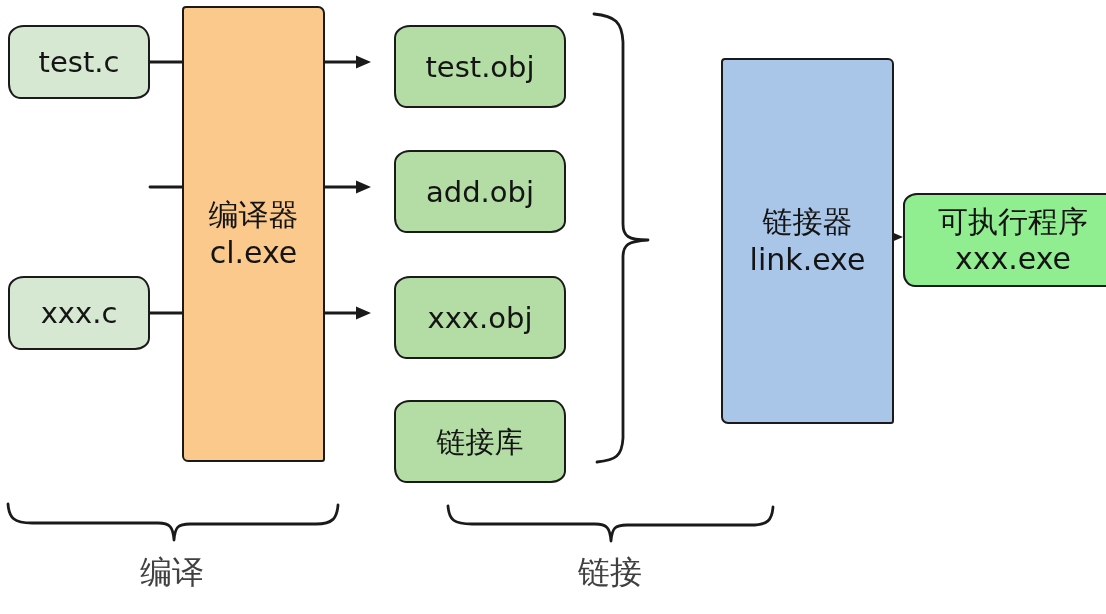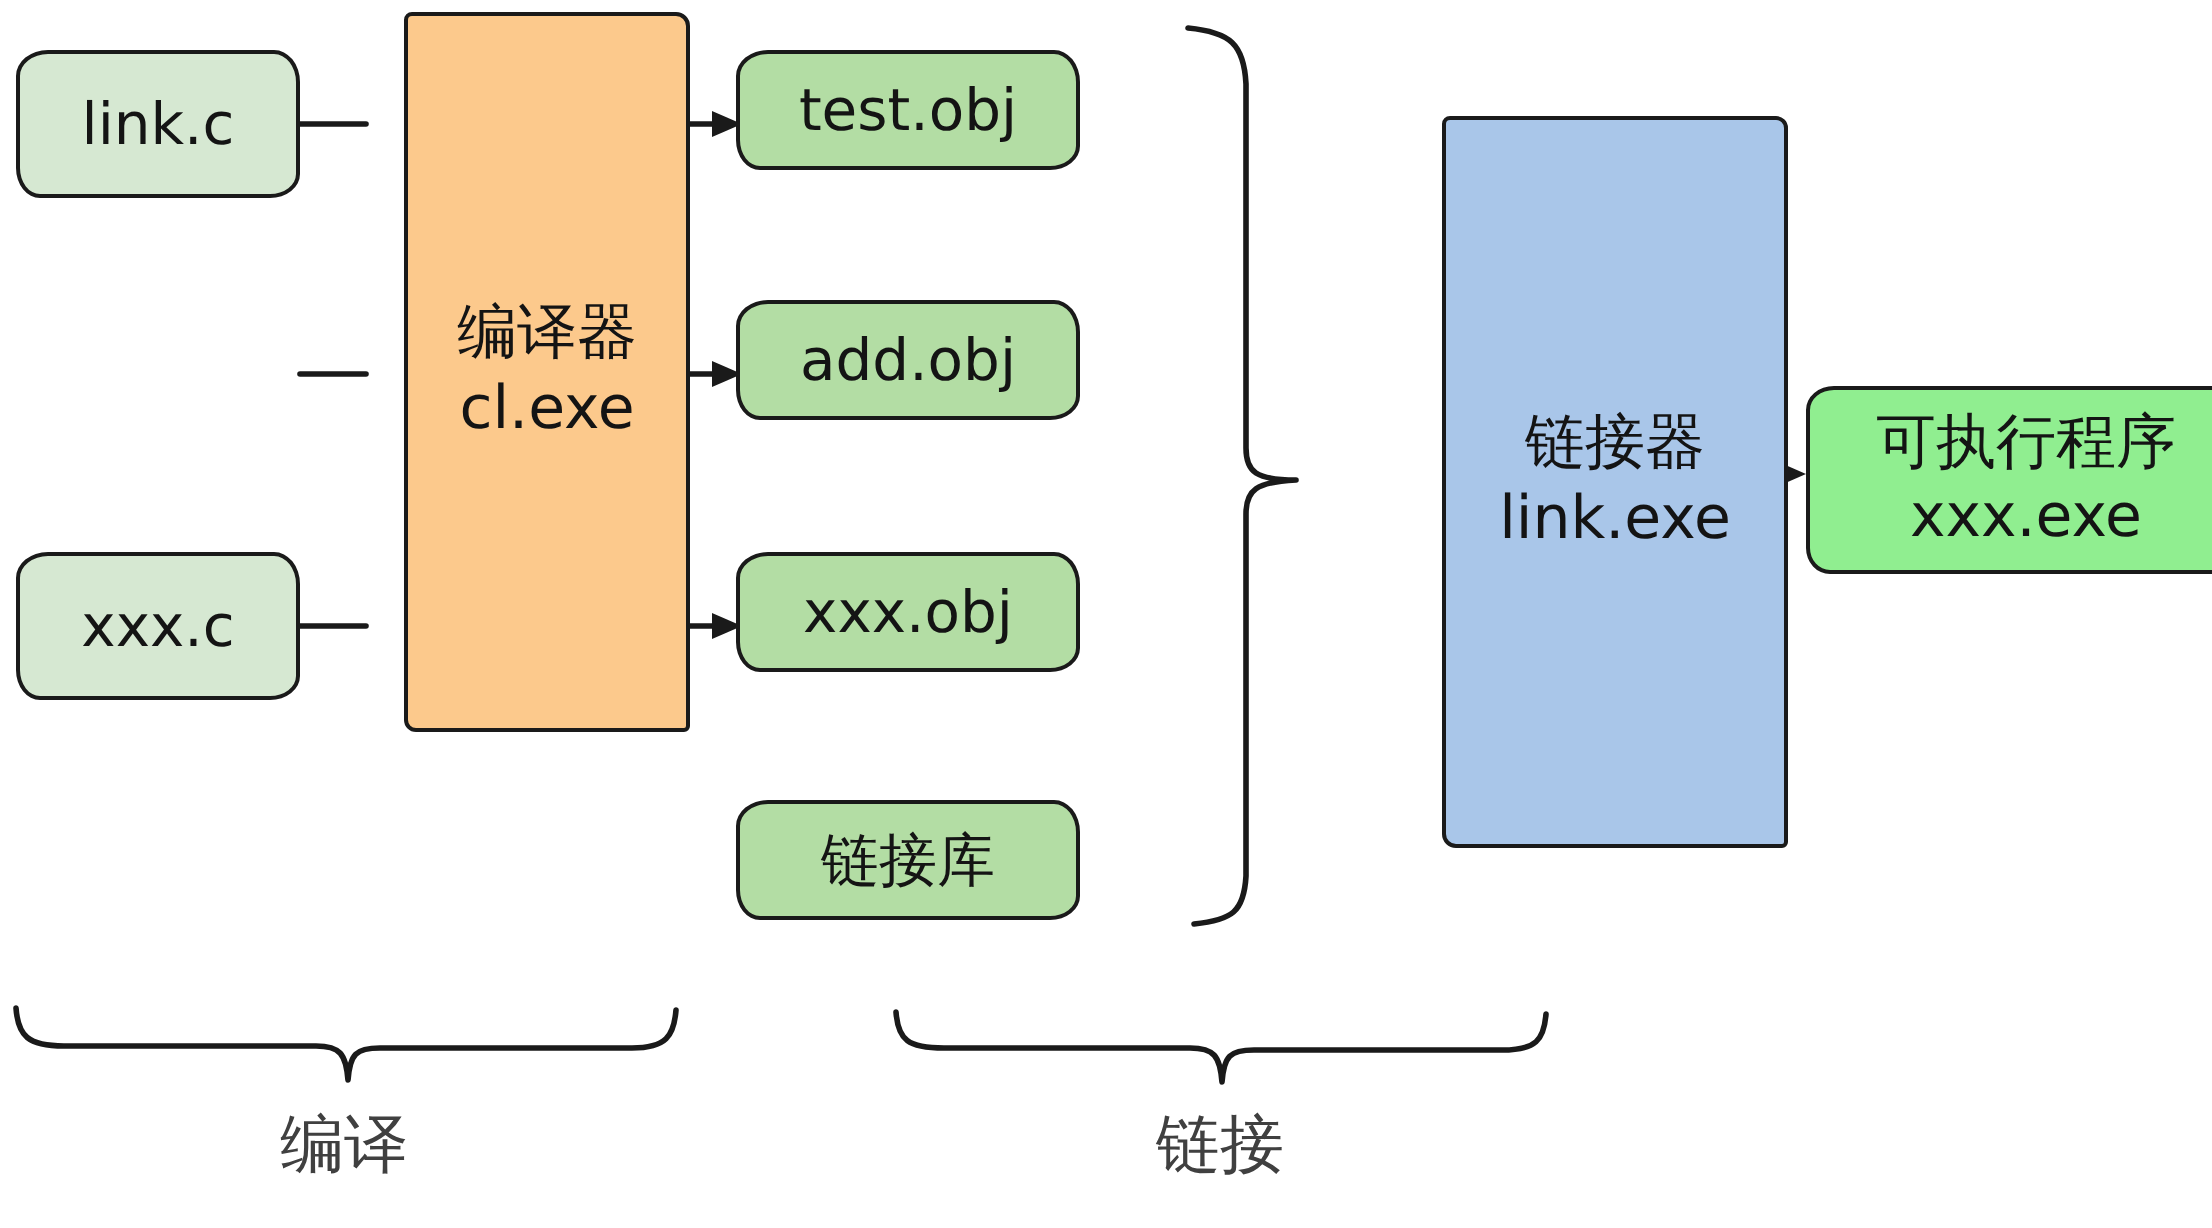--- a/index.html
+++ b/index.html
@@ -38,34 +38,33 @@
   .rounded-sm {
     border-radius: 16px 13px 15px 12px / 13px 16px 12px 15px;
   }
   .src {
     left: 8px;
     width: 142px;
     height: 74px;
     background: #d6e8d2;
   }
   .obj {
-    left: 368px;
+    left: 394px;
     width: 172px;
-    height: 60px;
+    height: 83px;
     background: #b3dda4;
   }
   #box-compiler {
     left: 182px;
     top: 6px;
     width: 143px;
-    height: 360px;
+    height: 456px;
     background: #fcc98c;
     border-radius: 4px 7px 3px 6px;
     font-size: 30px;
-    margin-left: 20px;
   }
   #box-linker {
     left: 685px;
     top: 58px;
     width: 173px;
     height: 366px;
     background: #a9c6e9;
     border-radius: 4px 6px 3px 7px;
     font-size: 30px;
     margin-left: 36px;
@@ -120,21 +119,21 @@
              L 158 523 C 170 523, 173 527, 174 540
              C 175 527, 178 524, 190 524
              L 316 524 C 333 524, 337 518, 338 505"></path>
     <path d="M 448 506 C 449 520, 454 524, 472 524
              L 595 524 C 607 524, 610 528, 611 541
              C 612 528, 615 525, 627 525
              L 751 525 C 768 525, 772 520, 773 507"></path>
   </svg>
 
   <div class="box src rounded-sm" id="box-test-c" style="top:25px">
-    <span>link.c</span>
+    <span>test.c</span>
   </div>
   <div class="box src rounded-sm" id="box-xxx-c" style="top:276px">
     <span>xxx.c</span>
   </div>
 
   <div class="box" id="box-compiler">
     <span>编译器</span>
     <span>cl.exe</span>
   </div>
 

